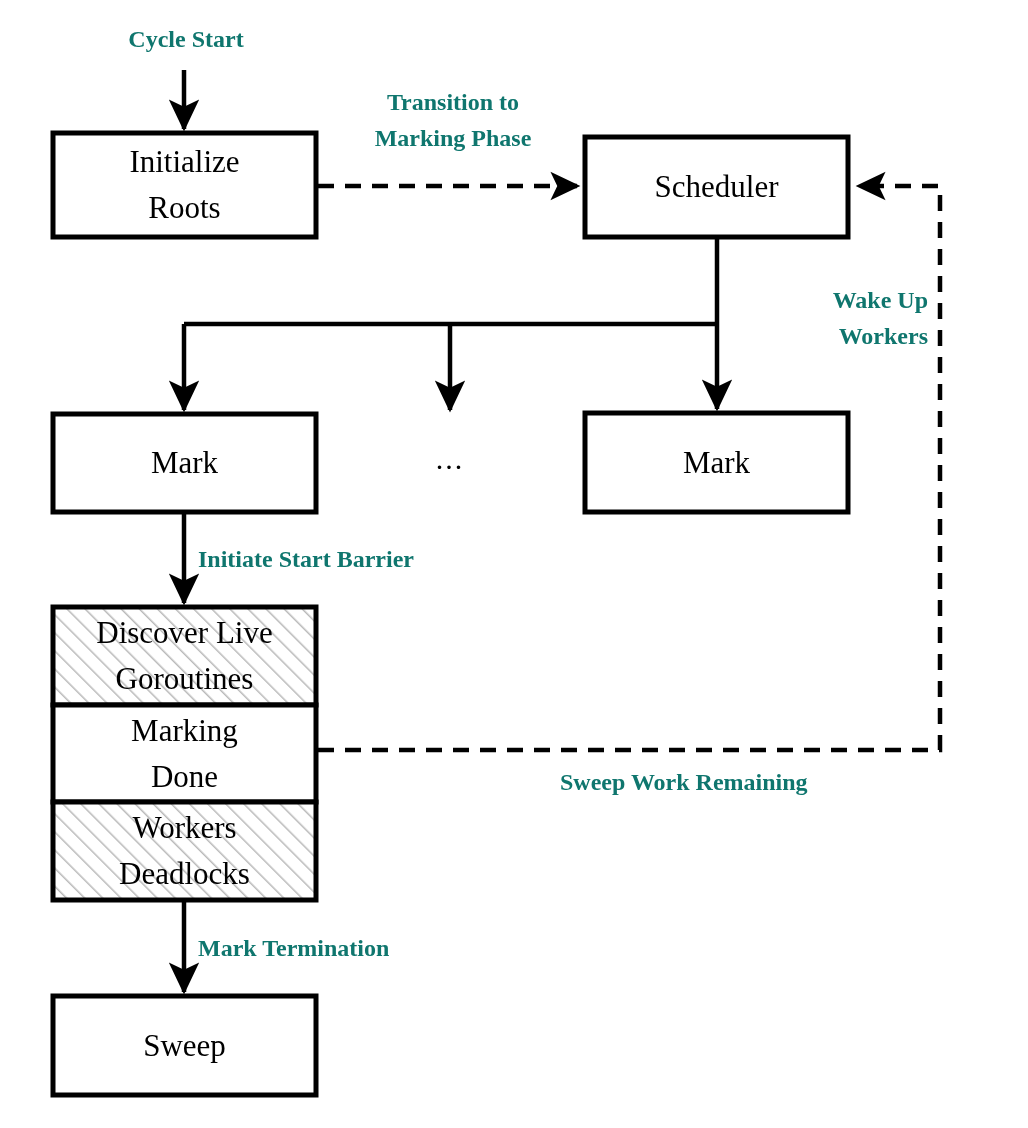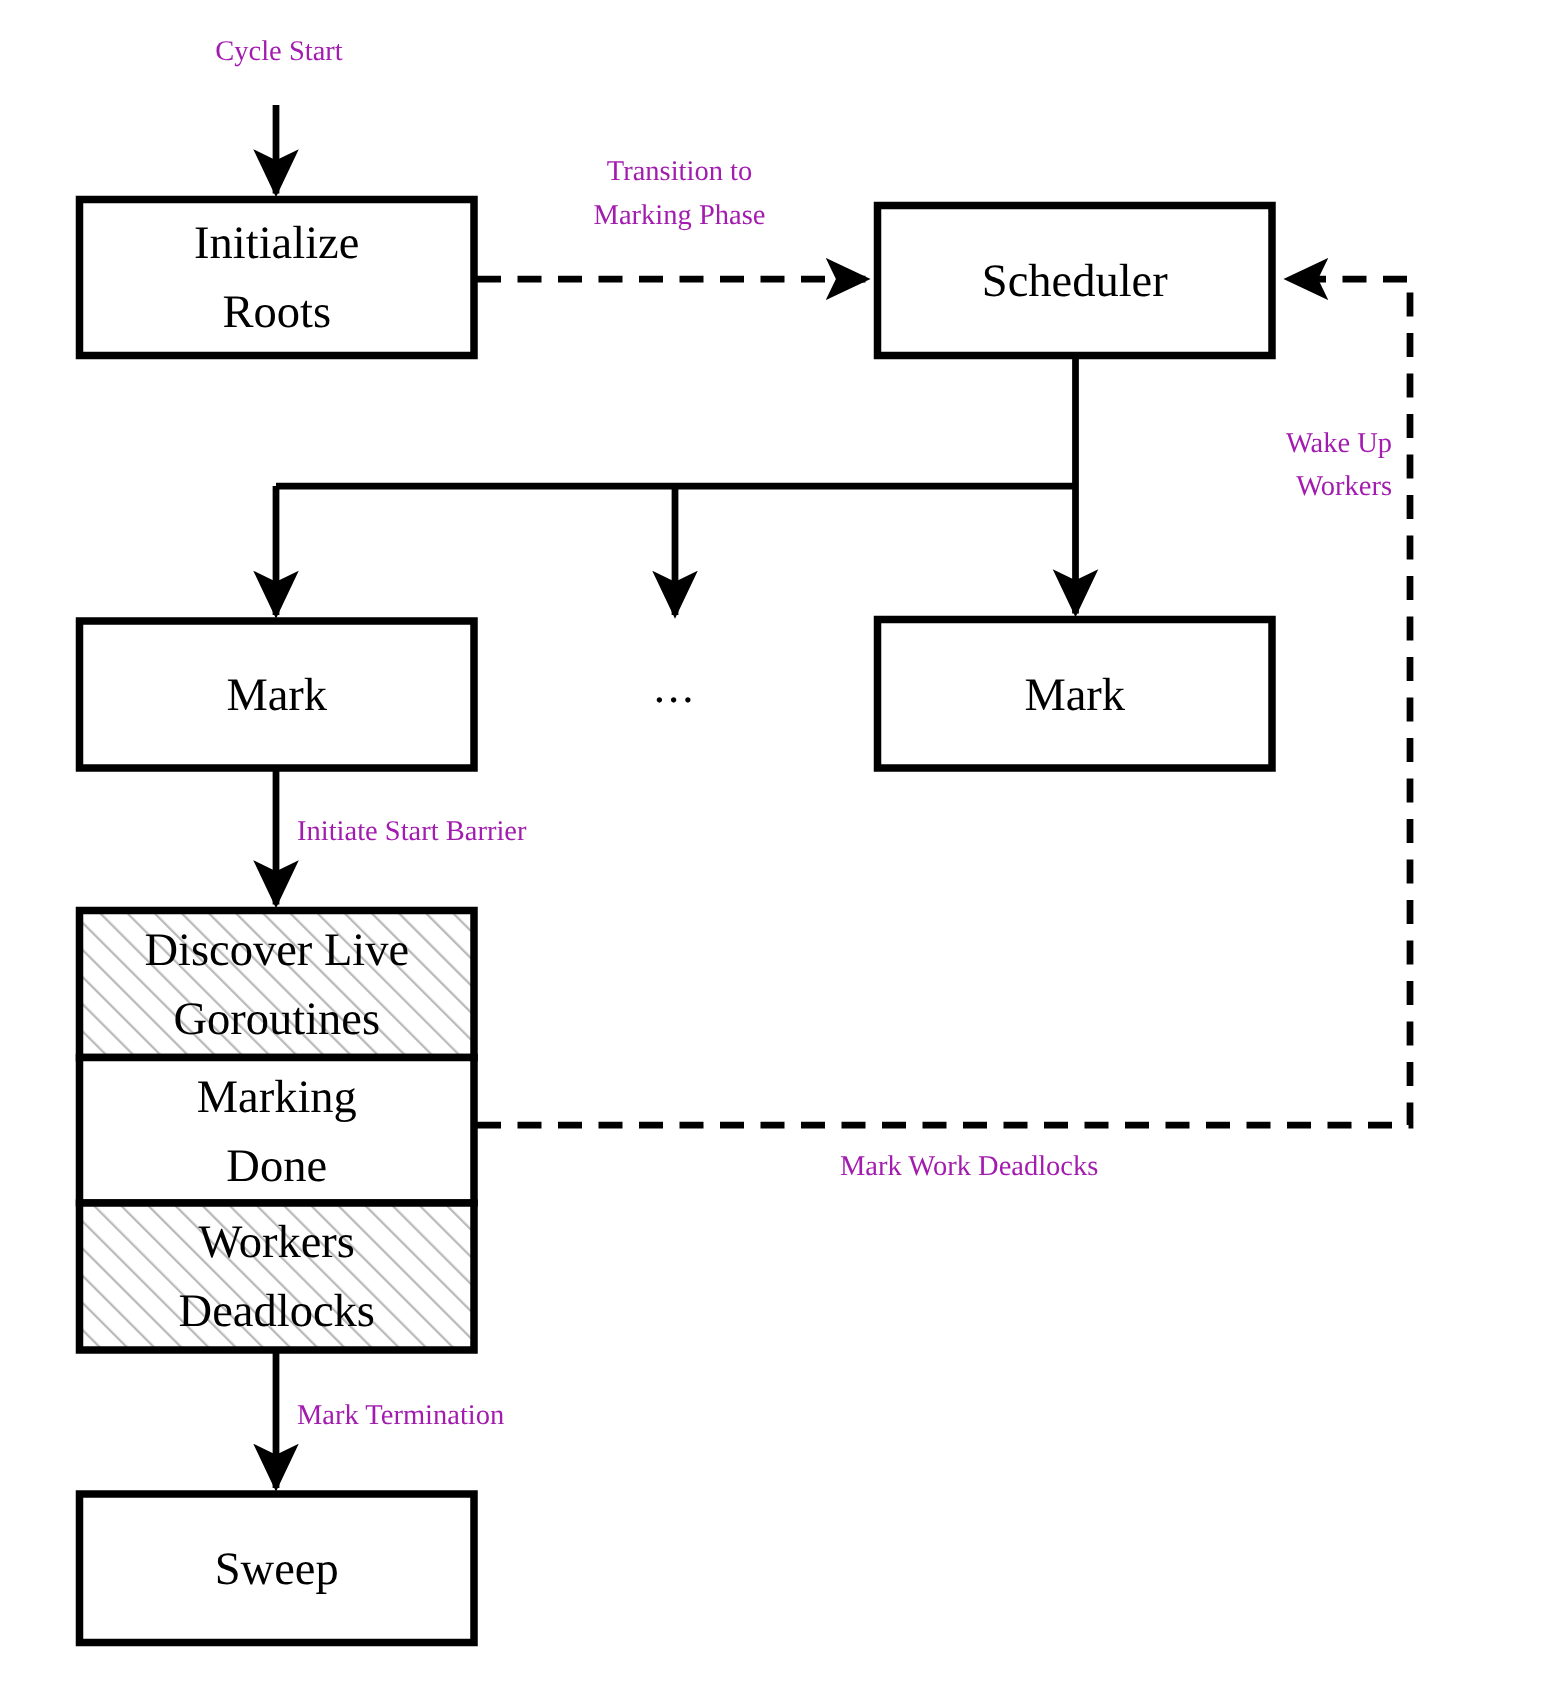--- a/index.html
+++ b/index.html
@@ -30,25 +30,26 @@
     justify-content: center;
     text-align: center;
     color: #000000;
     font-size: 31px;
     line-height: 1.48;
     white-space: pre-line;
     pointer-events: none;
   }
   .edge-label {
     position: absolute;
-    color: #a21caf;
-    font-size: 19px;
+    color: #0f766e;
+    font-size: 24px;
     line-height: 1.52;
     text-align: center;
     white-space: pre-line;
+    font-weight: bold;
   }
   .ellipsis-label {
     position: absolute;
     color: #000000;
     font-size: 30px;
     letter-spacing: 2px;
     text-align: center;
   }
   .watermark {
     position: absolute;
@@ -125,28 +126,28 @@
   <div class="node-label" style="left:53px; top:705px; width:263px; height:97px;">Marking
 Done</div>
 
   <div class="node-label" style="left:53px; top:802px; width:263px; height:98px;">Workers
 Deadlocks</div>
 
   <div class="node-label" style="left:53px; top:996px; width:263px; height:99px;">Sweep</div>
 
   <div class="edge-label" style="left:96px; top:21px; width:180px; text-align:center;">Cycle Start</div>
 
-  <div class="edge-label" style="left:328px; top:84px; width:250px; text-align:center;margin-top:17px;">Transition to
+  <div class="edge-label" style="left:328px; top:84px; width:250px; text-align:center;">Transition to
 Marking Phase</div>
 
   <div class="edge-label" style="left:728px; top:282px; width:200px; text-align:right;">Wake Up
 Workers</div>
 
   <div class="edge-label" style="left:198px; top:541px; width:420px; text-align:left;">Initiate Start Barrier</div>
 
-  <div class="edge-label" style="left:560px; top:764px; width:440px; text-align:left;">Mark Work Deadlocks</div>
+  <div class="edge-label" style="left:560px; top:764px; width:440px; text-align:left;">Sweep Work Remaining</div>
 
   <div class="edge-label" style="left:198px; top:930px; width:400px; text-align:left;">Mark Termination</div>
 
   <div class="ellipsis-label" style="left:420px; top:442px; width:60px;">...</div>
 
 
 </div>
 
 </body></html>

